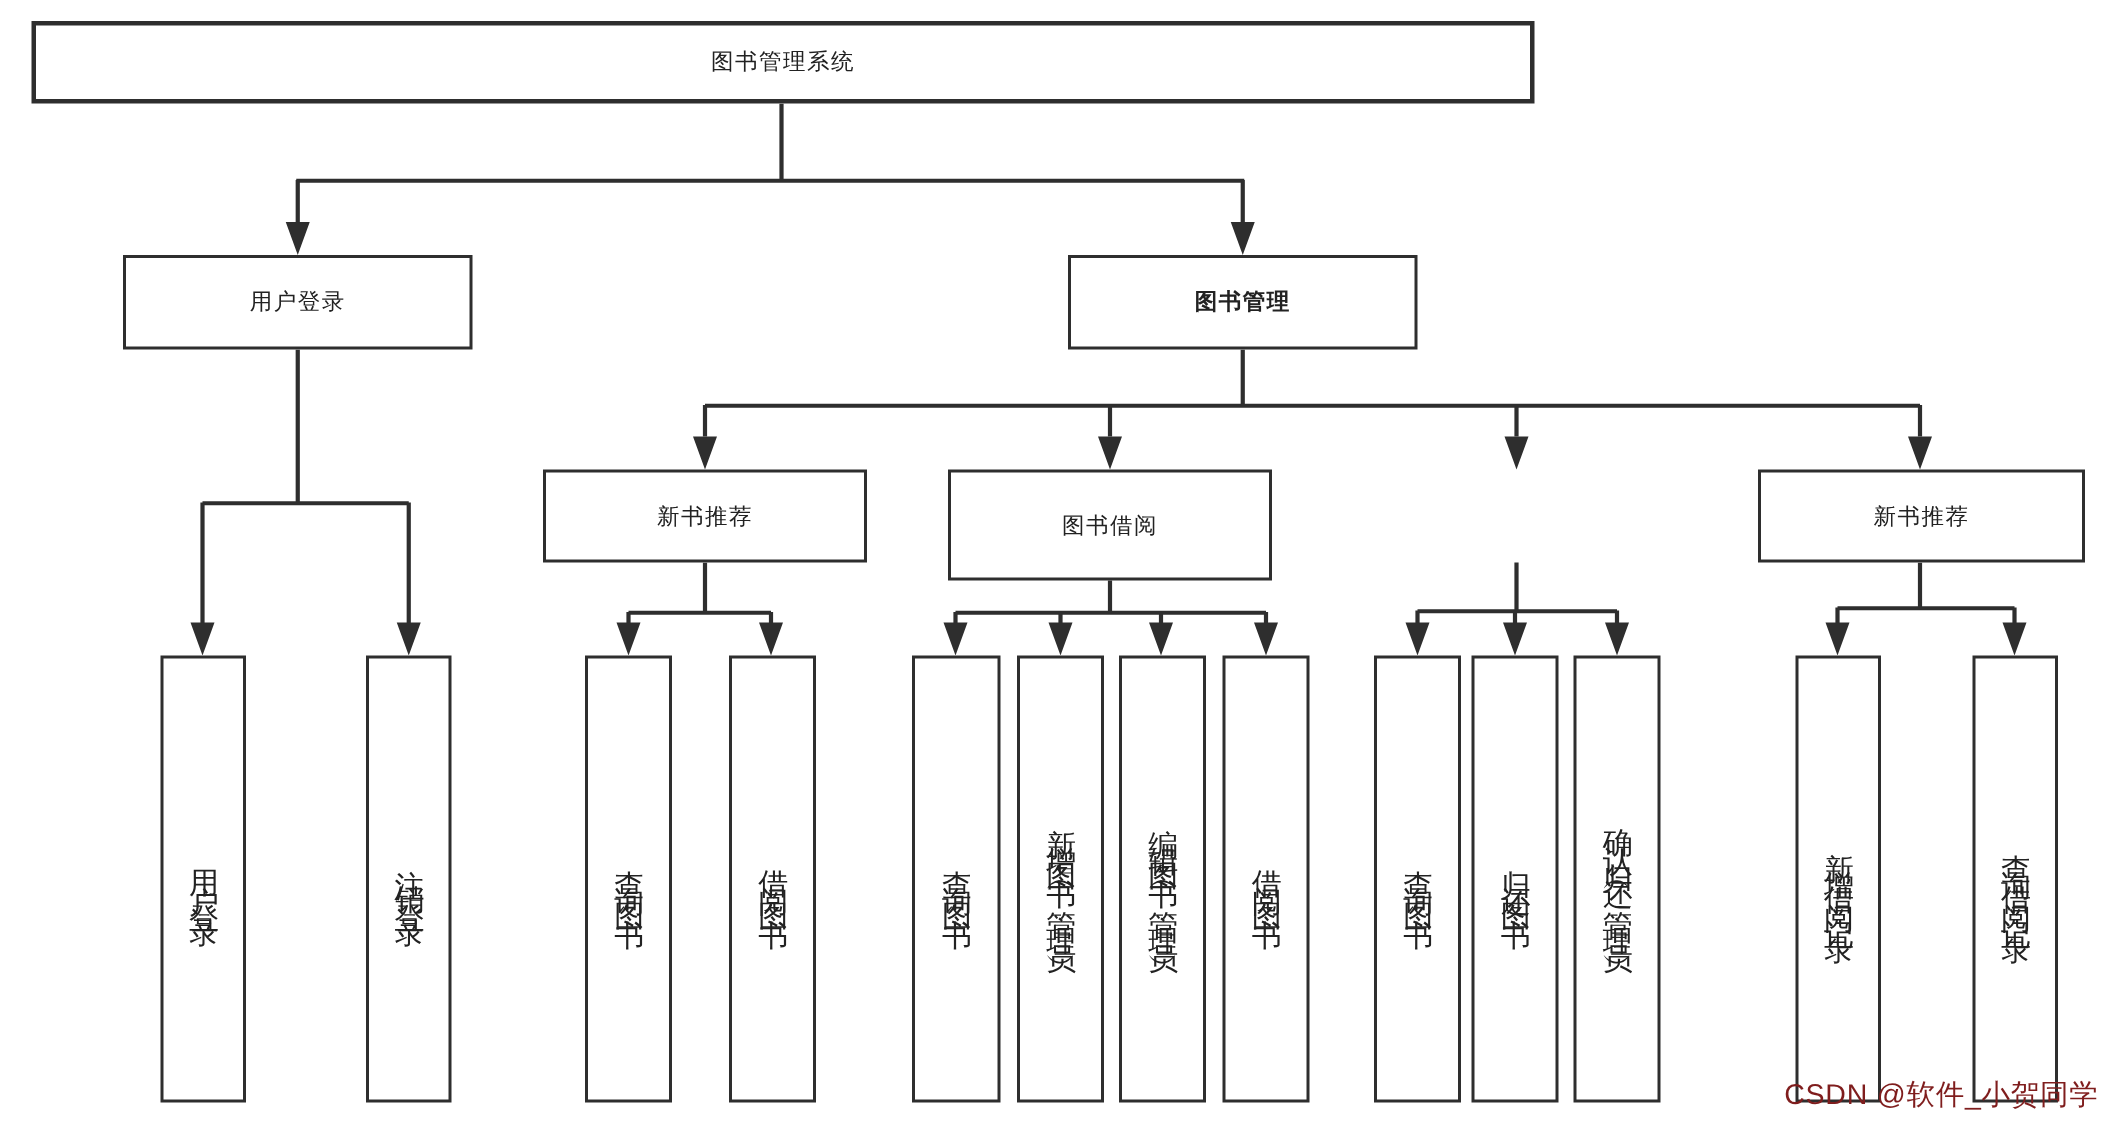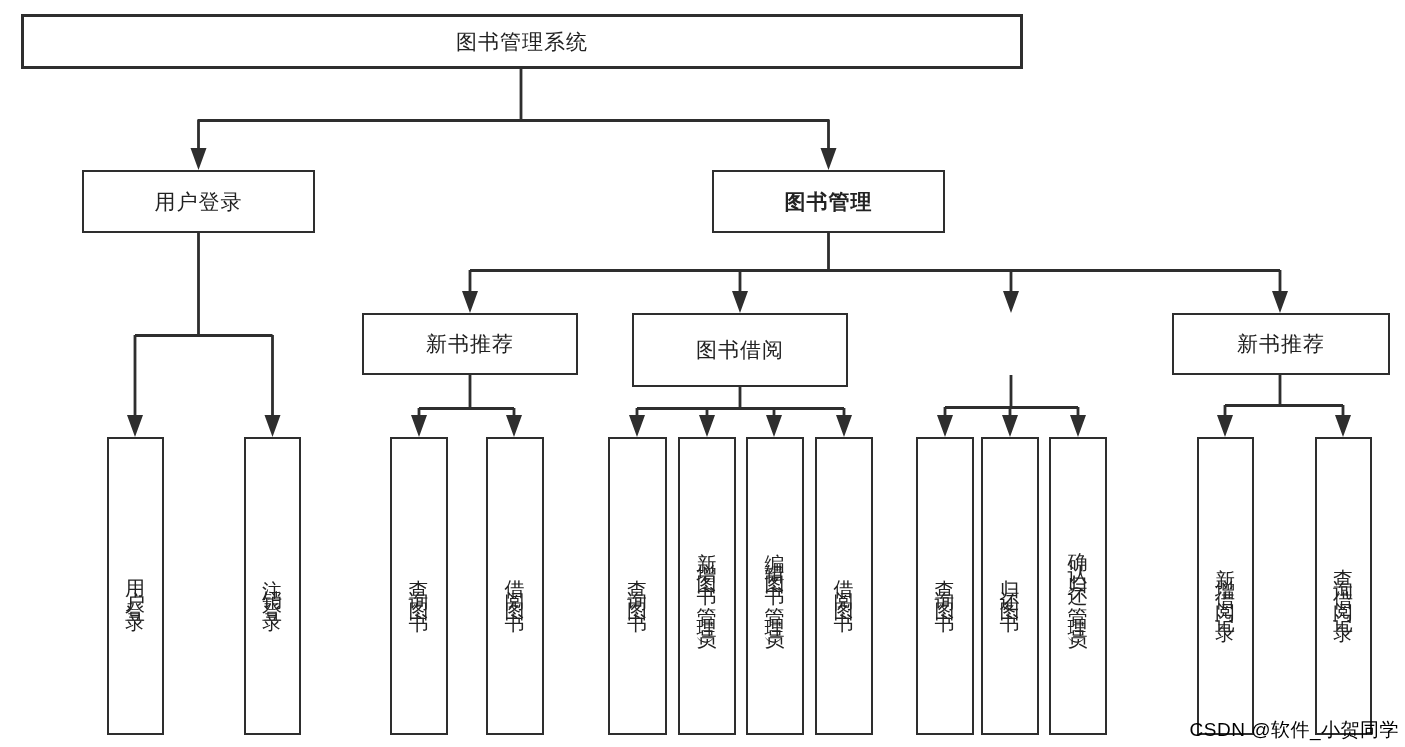--- a/index.html
+++ b/index.html
@@ -20,40 +20,40 @@
   .box {
     position: absolute;
     box-sizing: border-box;
     border: 2.5px solid #2e2e2e;
     background: #ffffff;
     display: flex;
     align-items: center;
     justify-content: center;
   }
   .box.h {
-    font-size: 21px;
+    font-size: 15px;
     letter-spacing: 1px;
     white-space: nowrap;
   }
   .box.root { border-width: 3px; }
   .vt {
     writing-mode: vertical-rl;
     text-orientation: mixed;
     font-size: 20px;
     line-height: 1;
     letter-spacing: 11px;
     white-space: nowrap;
   }
   .watermark {
     position: absolute;
     right: 6px;
     bottom: 4px;
     font-size: 19px;
     letter-spacing: 0.5px;
-    color: #000000;
+    color: #7f1d1d;
     z-index: 5;
     white-space: nowrap;
   }
 </style>
 </head>
 <body>
 
 <div class="stage">
 
   <svg class="wires" viewBox="0 0 1405 747" aria-hidden="true">

